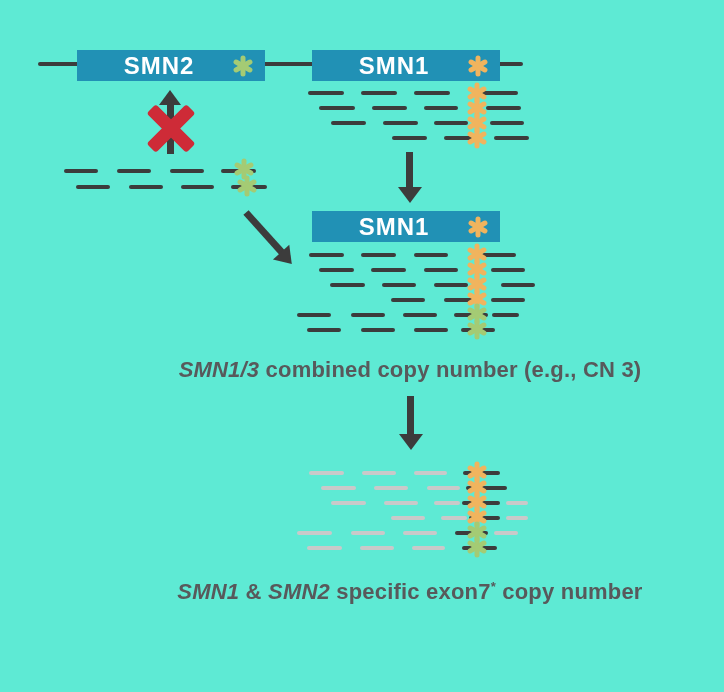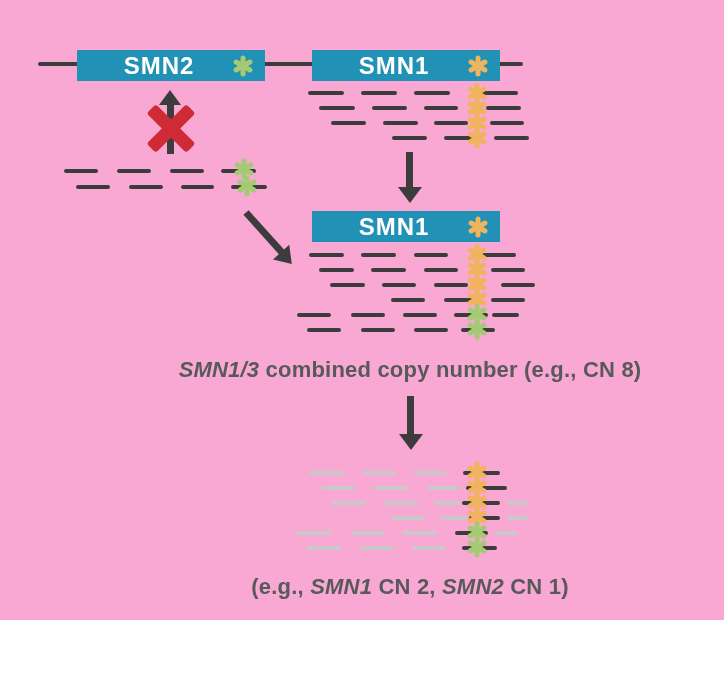--- a/index.html
+++ b/index.html
@@ -1,17 +1,17 @@
 <!DOCTYPE html>
 <html><head>
 <meta charset="utf-8">
 <style>
   html,body{margin:0;padding:0;background:#fff;}
   #canvas{
-    position:relative;width:724px;height:620px;background:#f9a8d4;overflow:hidden;
+    position:relative;width:724px;height:692px;background:#5eead4;overflow:hidden;
     font-family:"Liberation Sans", sans-serif;
   }
   
   .gene-line{position:absolute;height:4px;background:var(--dark);border-radius:2px;}
   
   .gene-box{
     position:absolute;width:188px;height:31px;background:var(--teal);
     display:flex;align-items:center;justify-content:center;
   }
   .gene-label{
@@ -181,24 +181,24 @@
       <div class="seg" style="left: 412px; top: 546px; width: 33px; background: rgb(201, 201, 201);"></div>
       <div class="seg" style="left: 462px; top: 546px; width: 35px; background: rgb(60, 60, 60);"></div>
       <div class="ast" style="left: 477px; top: 472px; color: rgb(240, 180, 94);"></div>
       <div class="ast" style="left: 477px; top: 487px; color: rgb(240, 180, 94);"></div>
       <div class="ast" style="left: 477px; top: 502px; color: rgb(240, 180, 94);"></div>
       <div class="ast" style="left: 477px; top: 517px; color: rgb(240, 180, 94);"></div>
       <div class="ast" style="left: 477px; top: 532px; color: rgb(164, 203, 116);"></div>
       <div class="ast" style="left: 477px; top: 547px; color: rgb(164, 203, 116);"></div>
     </div>
 
-  <div class="caption" style="top:354px;"><span class="it">SMN1/3</span><span> combined copy number (e.g., CN 8)</span></div>
+  <div class="caption" style="top:354px;"><span class="it">SMN1/3</span><span> combined copy number (e.g., CN 3)</span></div>
 
   <div>
     <div class="shaft-v" style="left:407px;top:396px;height:39px;"></div>
     <div class="head-down" style="left:399px;top:434px;"></div>
   </div>
 
   <div class="caption" style="top:571px;">
-    <div><span>(e.g., </span><span class="it">SMN1</span><span> CN 2, </span><span class="it">SMN2</span><span> CN 1)</span></div>
+    <div><span class="it">SMN1</span><span> &amp; </span><span class="it">SMN2</span><span> specific exon7</span><sup>*</sup><span> copy number</span></div>
   </div>
 
 </div>
 
 </body></html>

